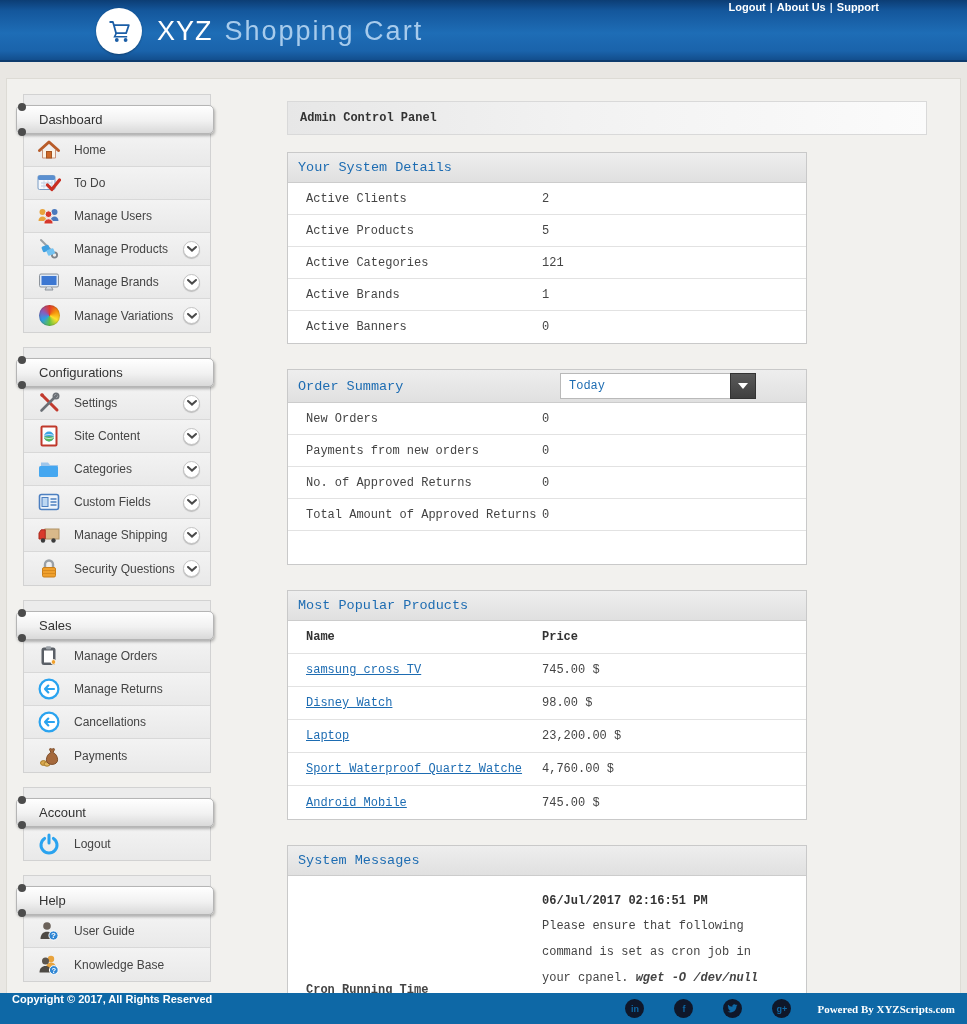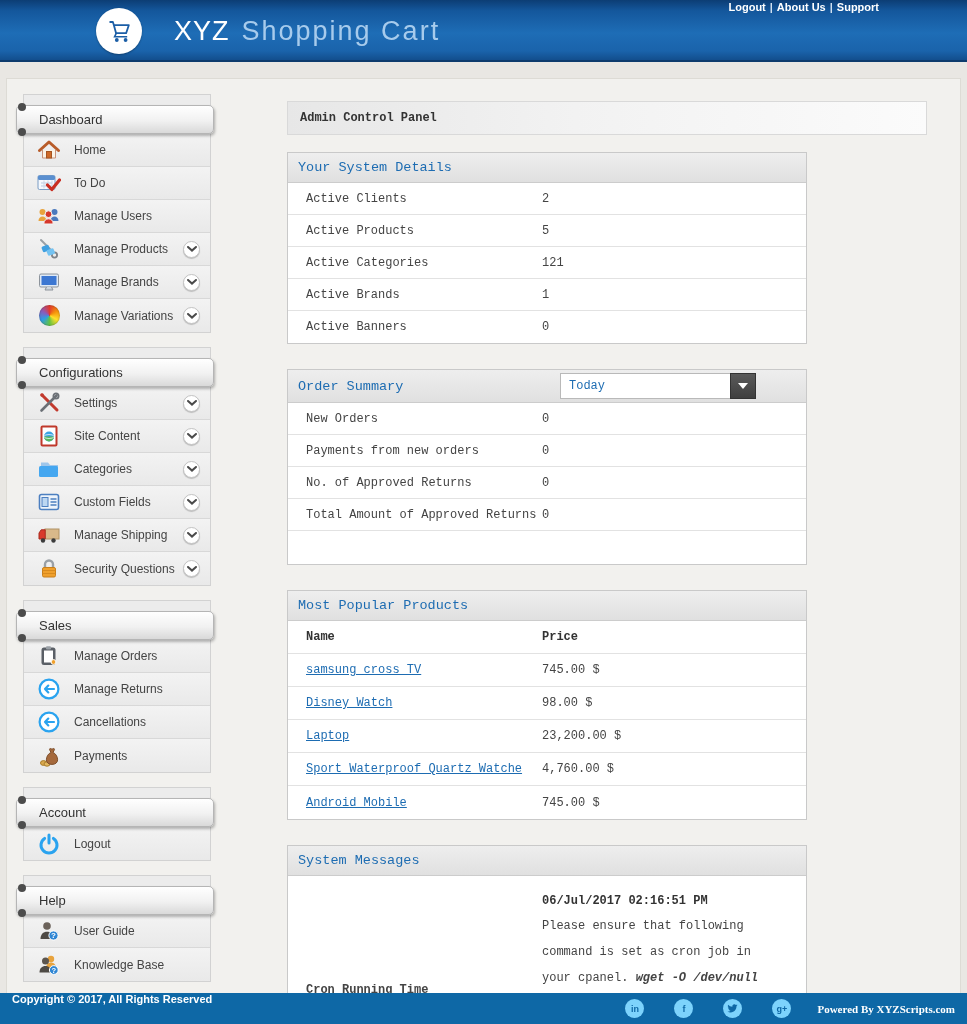--- a/index.html
+++ b/index.html
@@ -24,21 +24,21 @@
     font-size:11px; font-weight:bold; color:#fff;
   }
   .top-links a { color:#fff; }
   .top-links .sep { margin:0 4px; color:#cfe0f0; }
   .brand { display:flex; align-items:center; padding:8px 0 0 96px; }
   .logo-circle {
     width:46px; height:46px; background:#fff; border-radius:50%;
     display:flex; align-items:center; justify-content:center;
     box-shadow:0 1px 2px rgba(0,0,0,.3);
   }
-  .brand-text { margin-left:32px; font-size:27px; letter-spacing:1px; display:flex; }
+  .brand-text { margin-left:15px; font-size:27px; letter-spacing:1px; display:flex; }
   .brand-xyz { color:#ffffff; margin-right:12px; }
   .brand-rest { color:#a7cbec; letter-spacing:2px; }
 
   
   .wrapper {
     position:absolute; top:78px; left:6px; right:6px; bottom:29px;
     background:#f2f1ee; border:1px solid #dddbd5;
   }
 
   
@@ -142,21 +142,21 @@
 
   
   .footer {
     position:absolute; bottom:0; left:0; right:0; height:31px;
     background:#0e68a6; color:#fff;
     display:flex; padding:0 12px;
     font-size:11px; font-weight:bold;
   }
   .footer-right { margin-left:auto; display:flex; align-items:center; }
   .social {
-    width:19px; height:19px; border-radius:50%; background:#7dd3fc;
+    width:19px; height:19px; border-radius:50%; background:#0f172a;
     color:#0e68a6; display:flex; align-items:center; justify-content:center;
     font-size:9px; font-weight:bold; margin-left:30px; cursor:pointer;
   }
   .powered { margin-left:26px;font-family:Liberation Serif, serif; }
 </style>
 </head>
 <body>
 
 <div class="topbar">
   <div class="top-links">

